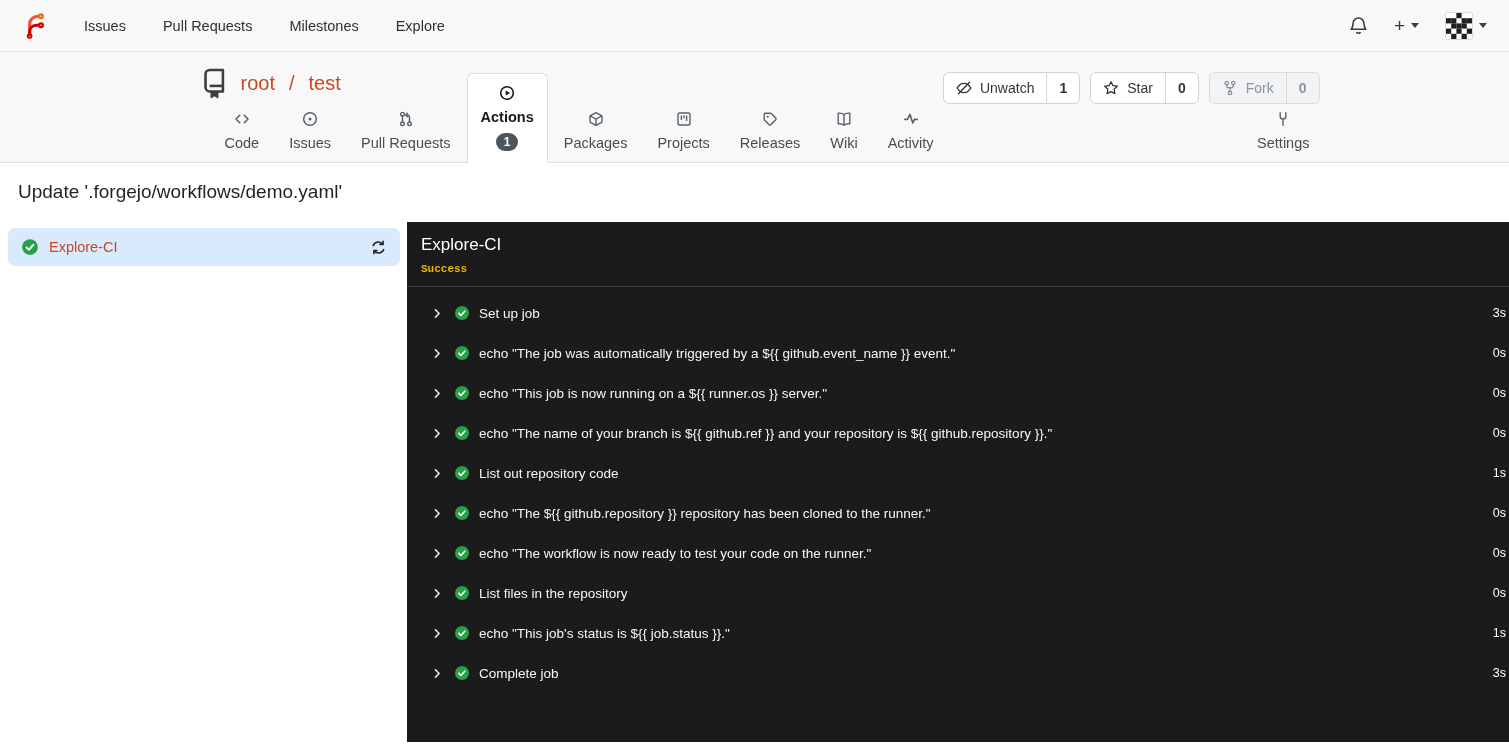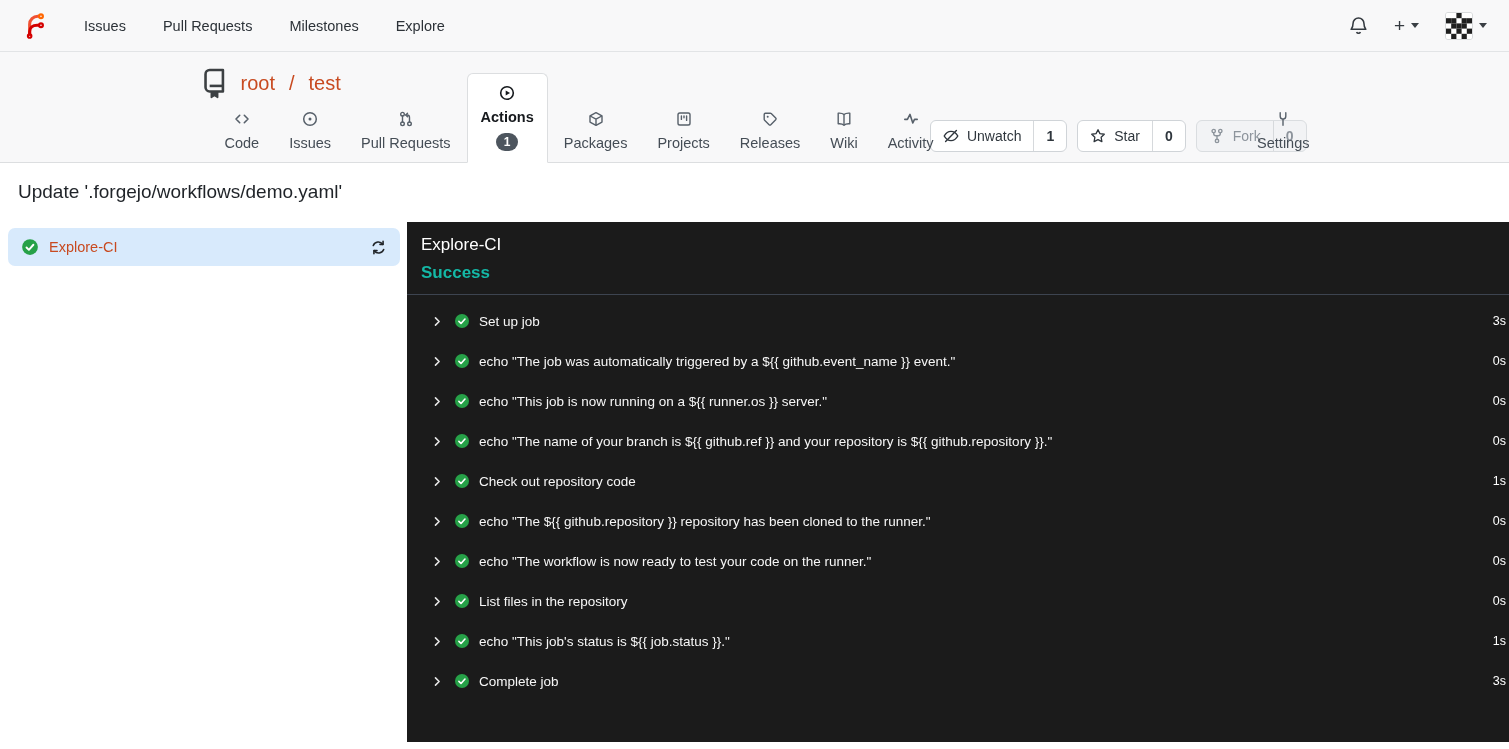--- a/index.html
+++ b/index.html
@@ -18,21 +18,21 @@
   .caret { width:0; height:0; border-left:4px solid transparent; border-right:4px solid transparent; border-top:5px solid #3a3f44; margin-left:6px; }
   .avatar { width:28px; height:28px; border:1px solid #d8dadc; border-radius:3px; background:#fff; display:block; }
 
   
   .repo-header { height:111px; background:#f8f8f9; border-bottom:1px solid #dcdee0; position:relative; }
   .header-container { width:1138px; height:100%; margin:0 auto; position:relative; }
   .repo-title { position:absolute; left:15px; top:16px; display:flex; align-items:center; gap:12px; font-size:20px; }
   .repo-title .seg { color:#c84a20; cursor:pointer; }
   .repo-title .sep { color:#c84a20; margin:0 2px; }
   .repo-icon { color:#3c4043; display:flex; }
-  .repo-buttons { position:absolute; right:17px; top:20px; display:flex; gap:10px;margin-top:48px; }
+  .repo-buttons { position:absolute; right:4px; top:20px; display:flex; gap:10px; }
   .btn-group { display:flex; align-items:stretch; border:1px solid #d0d4d8; border-radius:6px; background:#fff; overflow:hidden; font-size:14px; color:#2f363d; cursor:pointer; }
   .btn-main { padding:7px 12px; display:flex; gap:8px; align-items:center; font-weight:500; }
   .btn-count { padding:7px 12px; border-left:1px solid #d6d9dc; font-weight:600; display:flex; align-items:center; }
   .btn-group.disabled { color:#8d949c; background:#f2f3f5; border-color:#dadde0; cursor:default; }
   .btn-icon { display:flex; color:inherit; }
 
   
   .tabs { position:absolute; left:25px; right:0; bottom:-1px; display:flex; align-items:flex-end; gap:2px; font-size:14.5px; }
   .tab { display:flex; align-items:center; gap:8px; padding:11px 13px; color:#454d56; border:1px solid transparent; border-radius:6px 6px 0 0; cursor:pointer;flex-direction:column; }
   .tab .t-icon { display:flex; color:#57606a; }
@@ -46,21 +46,21 @@
   .run-body { display:flex; height:527px; align-items:stretch; }
   .jobs { width:407px; flex:0 0 407px; background:#fff; padding:6px 7px 0 8px; }
   .job-item { height:38px; display:flex; align-items:center; gap:10px; background:#d8eafc; border-radius:7px; padding:0 13px; cursor:pointer; }
   .job-status { display:flex; flex:0 0 auto; }
   .job-name { flex:1; font-size:14.5px; color:#c84a20; }
   .rerun { display:flex; color:#212529; cursor:pointer; }
 
   .console { flex:1; background:#1b1b1b; color:#ededed; display:flex; flex-direction:column; }
   .console-header { padding:13px 14px 11px; border-bottom:1px solid #3d4450; }
   .console-title { font-size:17px; font-weight:500; color:#fff; }
-  .console-status { margin-top:8px; font-size:17px; font-weight:600; color:#14b8a6; }
+  .console-status { margin-top:8px; font-size:11px; font-weight:600; color:#eab308;font-family:Liberation Mono, monospace; }
   .steps { padding-top:6px; }
   .step { height:40px; display:flex; align-items:center; padding:0 3px 0 24px; cursor:pointer; }
   .step-chevron { display:flex; color:#e8e8e8; margin-right:10px; }
   .step-check { display:flex; margin-right:9px; }
   .step-name { font-size:13.5px; color:#f7f7f7; flex:1; white-space:nowrap; overflow:hidden; text-overflow:ellipsis; }
   .step-duration { font-size:12.5px; color:#ffffff; margin-left:12px; }
 
   svg { display:block; }
 </style>
 </head>
@@ -370,21 +370,21 @@
               <svg viewBox="0 0 16 16" width="13" height="13" fill="none" stroke="currentColor" stroke-width="1.9" stroke-linecap="round" stroke-linejoin="round">
                 <path d="M5.5 3.5 10 8l-4.5 4.5"></path>
               </svg>
             </span>
             <span class="step-check">
               <svg viewBox="0 0 16 16" width="16" height="16">
                 <circle cx="8" cy="8" r="7" fill="#26a148"></circle>
                 <path d="M4.9 8.4l2.1 2.1 4-4.5" stroke="#fff" stroke-width="1.6" fill="none" stroke-linecap="round" stroke-linejoin="round"></path>
               </svg>
             </span>
-            <span class="step-name">Check out repository code</span>
+            <span class="step-name">List out repository code</span>
             <span class="step-duration">1s</span>
           </div>
 
           <div class="step">
             <span class="step-chevron">
               <svg viewBox="0 0 16 16" width="13" height="13" fill="none" stroke="currentColor" stroke-width="1.9" stroke-linecap="round" stroke-linejoin="round">
                 <path d="M5.5 3.5 10 8l-4.5 4.5"></path>
               </svg>
             </span>
             <span class="step-check">

